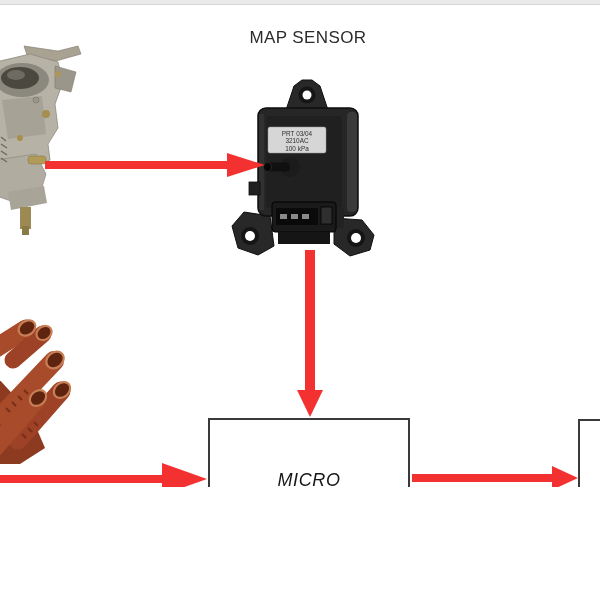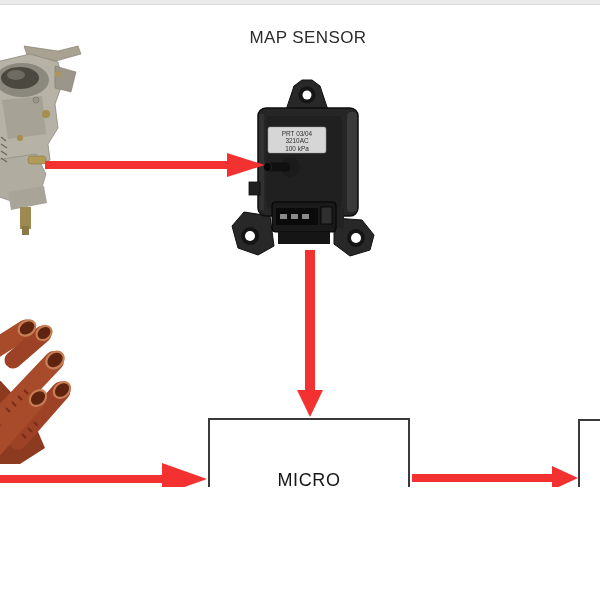--- a/index.html
+++ b/index.html
@@ -15,20 +15,21 @@
     position:absolute;left:8px;top:28px;width:600px;text-align:center;
     font-size:17px;letter-spacing:0.4px;color:#2b2b2b;
   }
   .photo{position:absolute;}
   .flow-box{
     position:absolute;box-sizing:border-box;background:#ffffff;
     border:2px solid #3a3a3a;display:flex;flex-direction:column;
     align-items:center;justify-content:center;
     font-size:18px;line-height:23px;letter-spacing:0.6px;color:#161616;
     text-align:center;
+    font-style:italic;
   }
   #micro-box{left:208px;top:418px;width:202px;height:124px;}
   #output-box{left:578px;top:419px;width:62px;height:123px;}
   #arrow-layer{position:absolute;left:0;top:0;width:600px;height:600px;pointer-events:none;}
 </style>
 </head>
 <body>
 
 <div id="stage">
 

